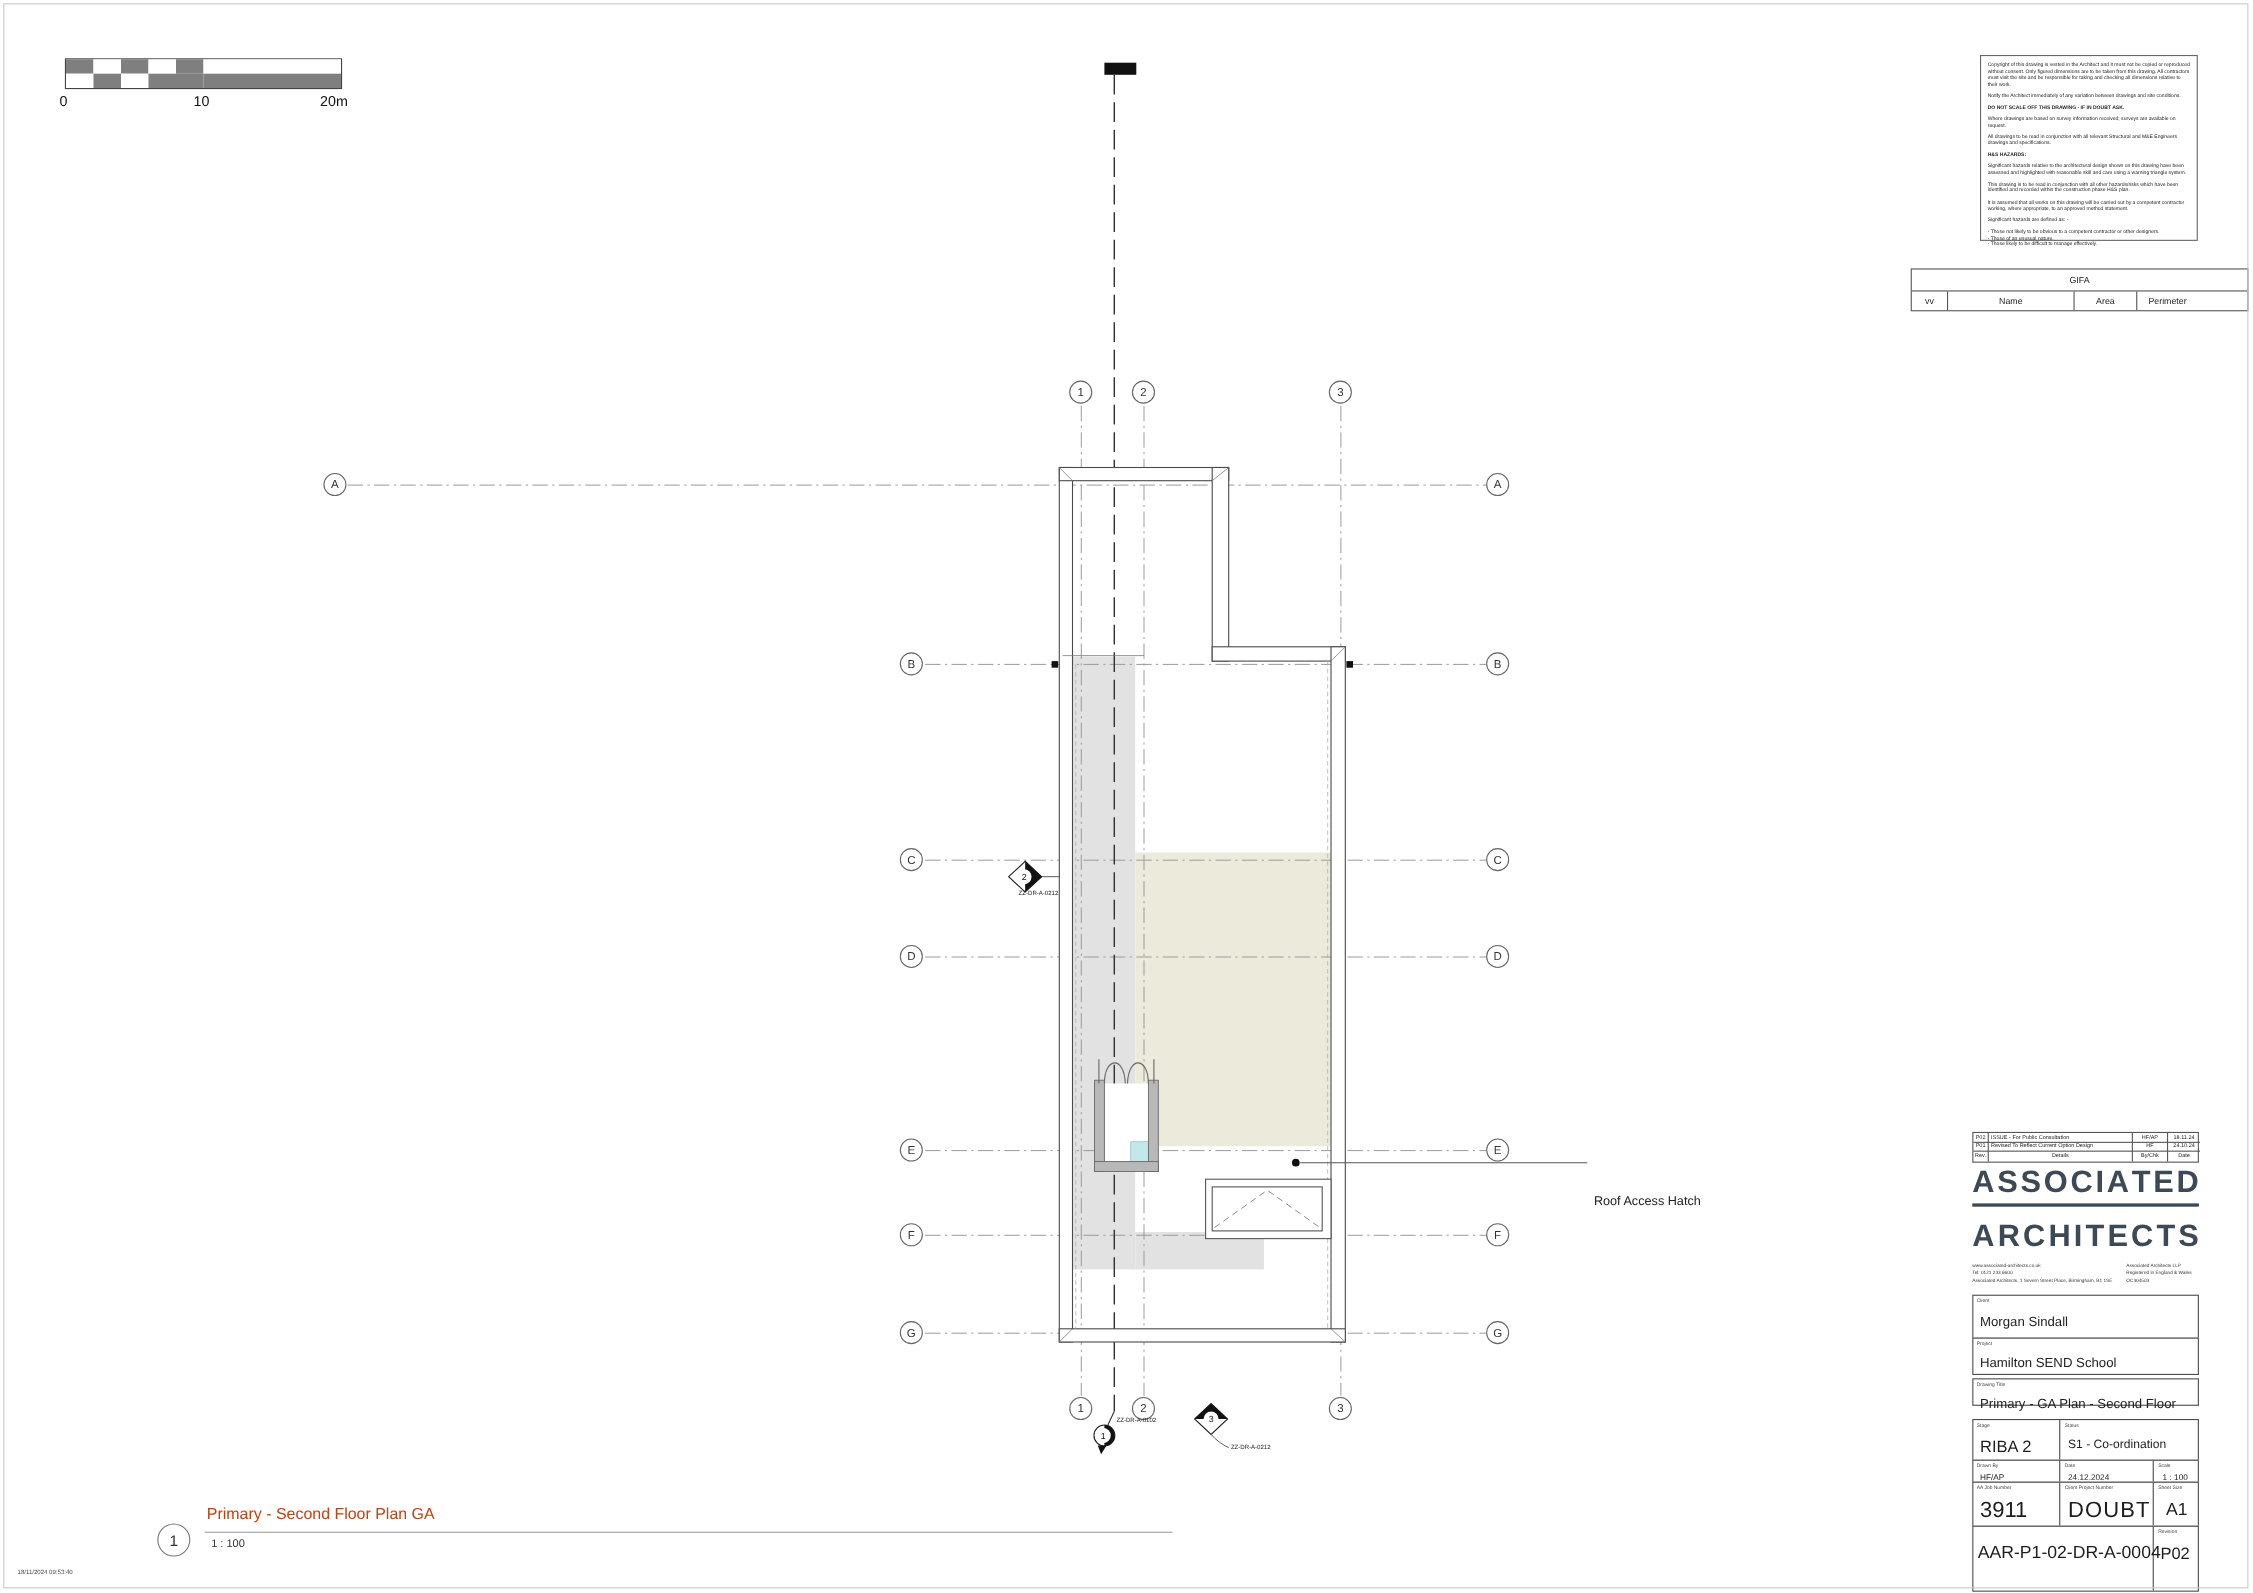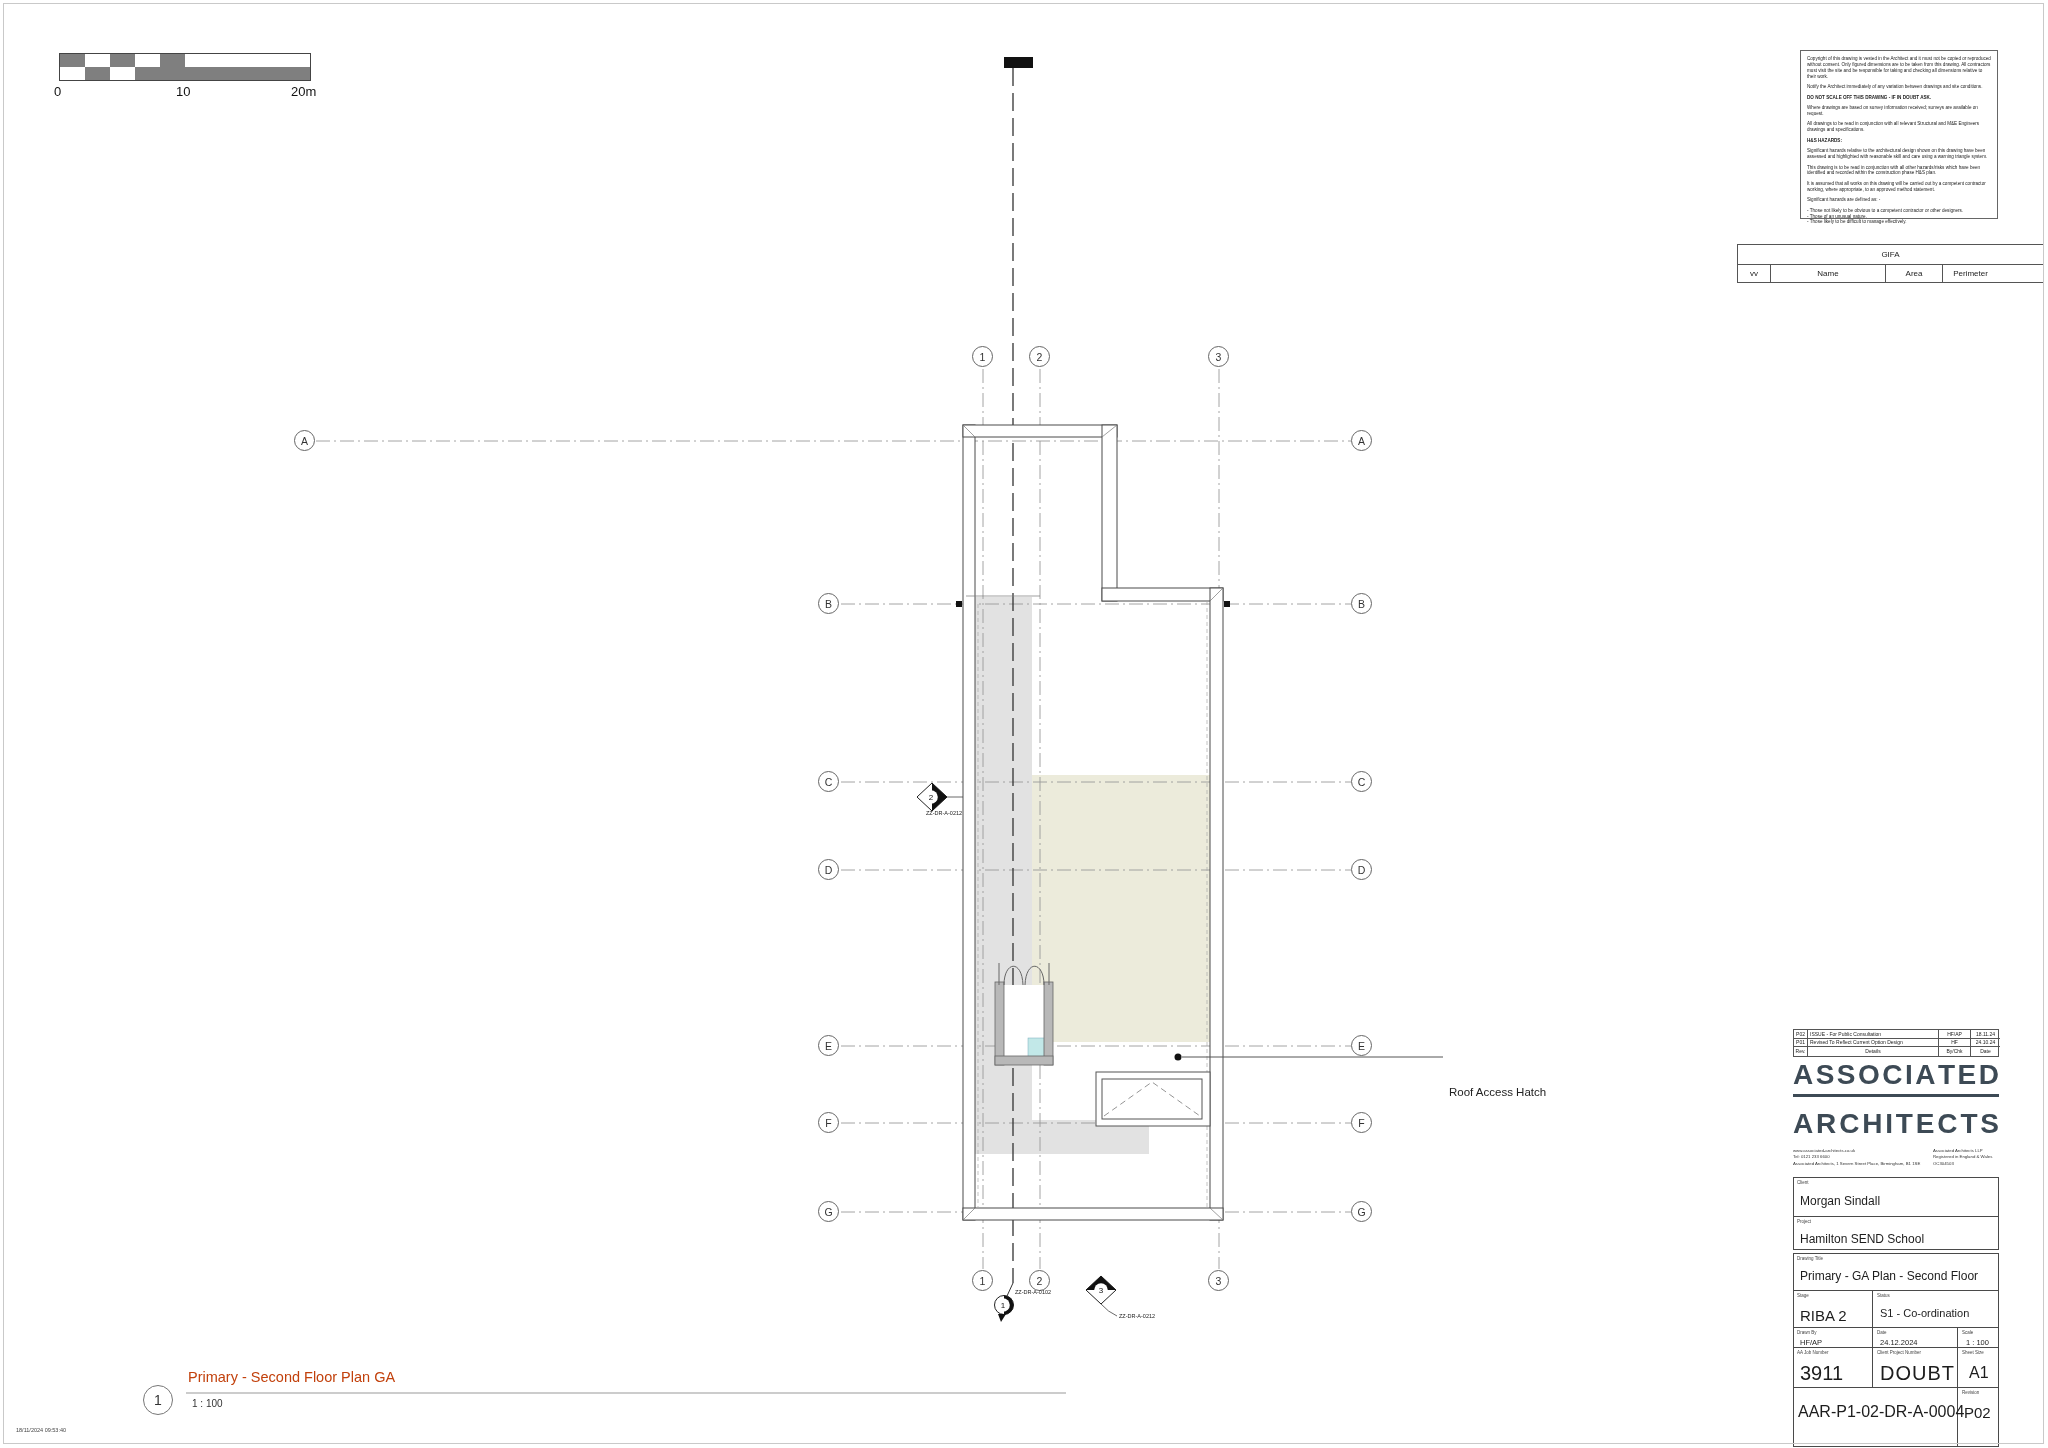--- a/index.html
+++ b/index.html
@@ -302,21 +302,21 @@
   <div class="fieldbox tb" style="top:1177px;height:40px">
     <div class="f-label">Client</div>
     <div class="f-val" style="top:16px;font-size:12px">Morgan Sindall</div>
   </div>
 
   <div class="fieldbox tb" style="top:1216px;height:34px">
     <div class="f-label">Project</div>
     <div class="f-val" style="top:15px;font-size:12px">Hamilton SEND School</div>
   </div>
 
-  <div class="fieldbox tb" style="top:1253px;height:38px">
+  <div class="fieldbox tb" style="top:1253px;height:25px">
     <div class="f-label">Drawing Title</div>
     <div class="f-val" style="top:15px;font-size:12px">Primary - GA Plan - Second Floor</div>
   </div>
 
   <div class="fieldbox tb" style="top:1290px;height:38px">
     <div class="cell-div" style="left:78px"></div>
     <div class="f-label">Stage</div>
     <div class="f-val" style="top:16px;font-size:15px">RIBA 2</div>
     <div class="f-label" style="left:83px">Status</div>
     <div class="f-val" style="left:86px;top:16px;font-size:11px">S1 - Co-ordination</div>

